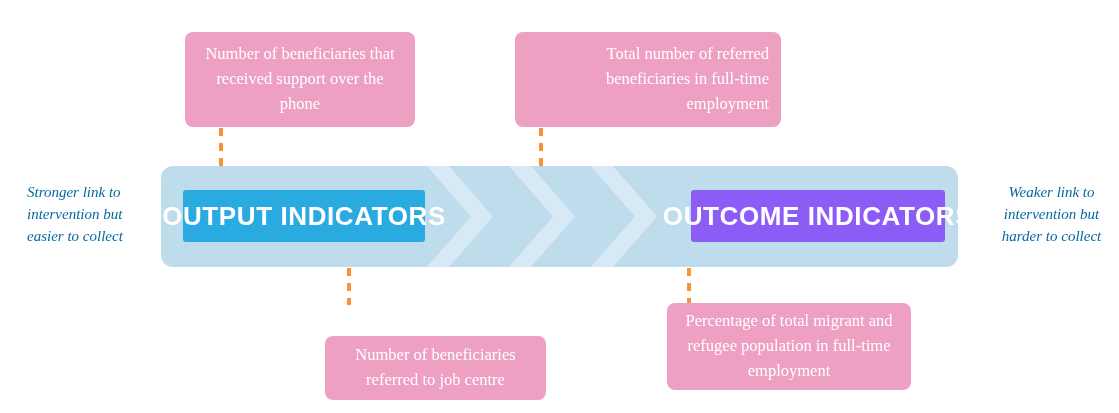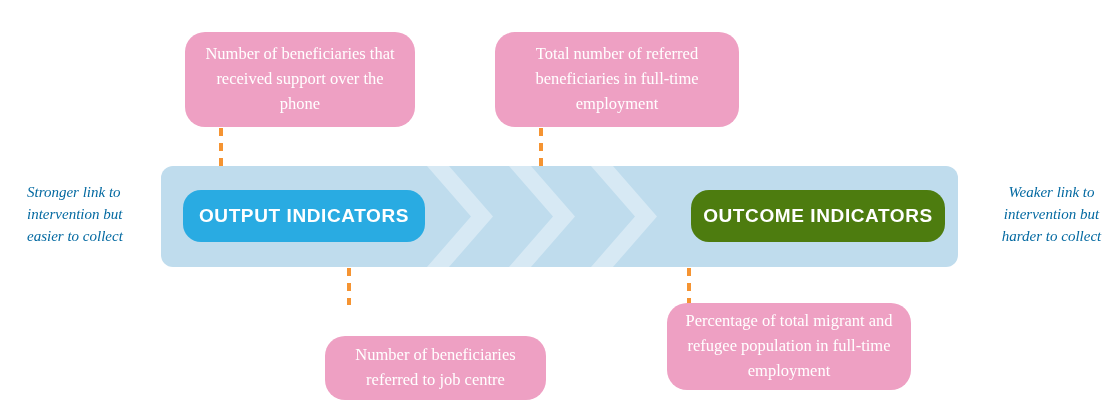--- a/index.html
+++ b/index.html
@@ -34,61 +34,61 @@
     inset: 0;
     pointer-events: none;
   }
 
   
   .pill {
     position: absolute;
     display: flex;
     align-items: center;
     justify-content: center;
-    border-radius: 18px;
+    border-radius: 3px;
     color: #ffffff;
     font-weight: bold;
-    font-size: 19px;
+    font-size: 26px;
     letter-spacing: 0.6px;
     white-space: nowrap;
     font-family: "Liberation Sans", sans-serif;
   }
   .pill-output {
     left: 183px;
     top: 190px;
     width: 242px;
     height: 52px;
     background: #29abe2;
   }
   .pill-outcome {
     left: 691px;
     top: 190px;
     width: 254px;
     height: 52px;
-    background: #4d7c0f;
+    background: #8b5cf6;
   }
 
   
   .pbox {
     position: absolute;
     background: #eea0c3;
-    border-radius: 20px;
+    border-radius: 8px;
     color: #ffffff;
     display: flex;
     align-items: center;
     justify-content: center;
     text-align: center;
     font-family: "Liberation Serif", serif;
     font-size: 16.5px;
     line-height: 1.5;
     padding: 6px 12px;
     box-sizing: border-box;
   }
   .pbox-1 { left: 185px; top: 32px;  width: 230px; height: 95px; }
-  .pbox-2 { left: 495px; top: 32px;  width: 244px; height: 95px; }
+  .pbox-2 { left: 515px; top: 32px;  width: 266px; height: 95px; text-align: right; }
   .pbox-3 { left: 325px; top: 304px; width: 221px; height: 64px; margin-top: 32px; }
   .pbox-4 { left: 667px; top: 303px; width: 244px; height: 87px; }
 
   
   .connector {
     position: absolute;
     width: 4px;
     background-image: linear-gradient(
       to bottom,
       #f59432 0px, #f59432 8px,

